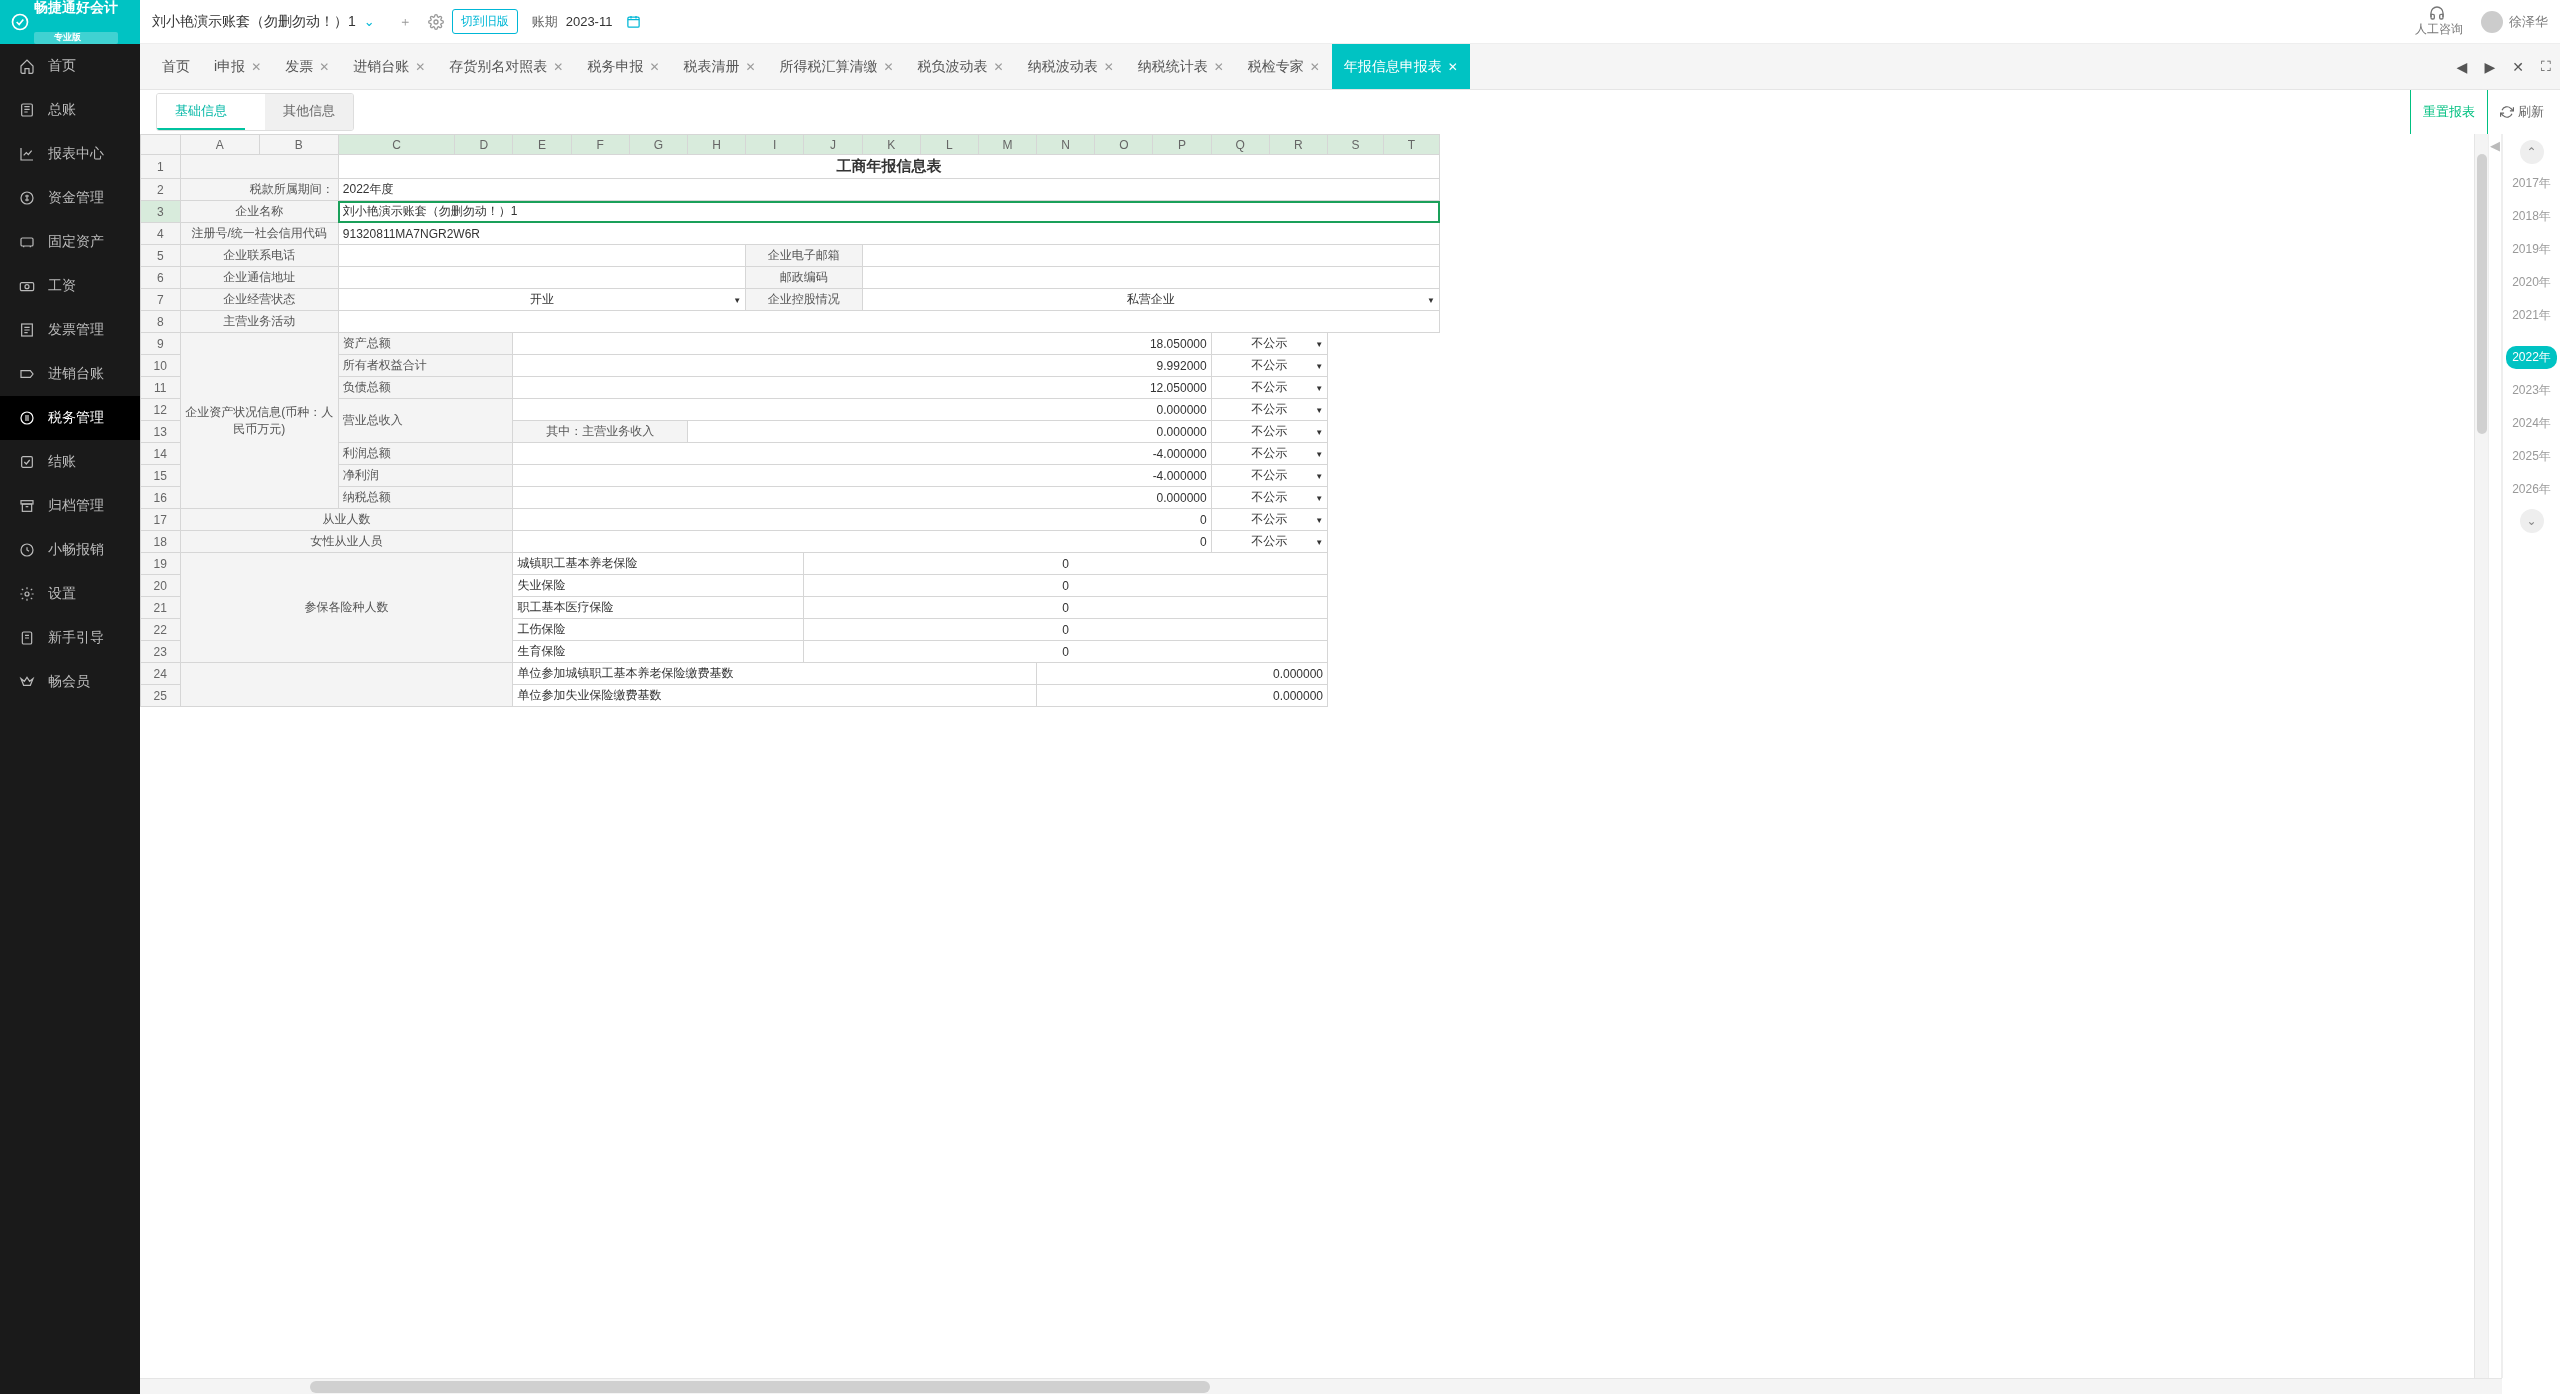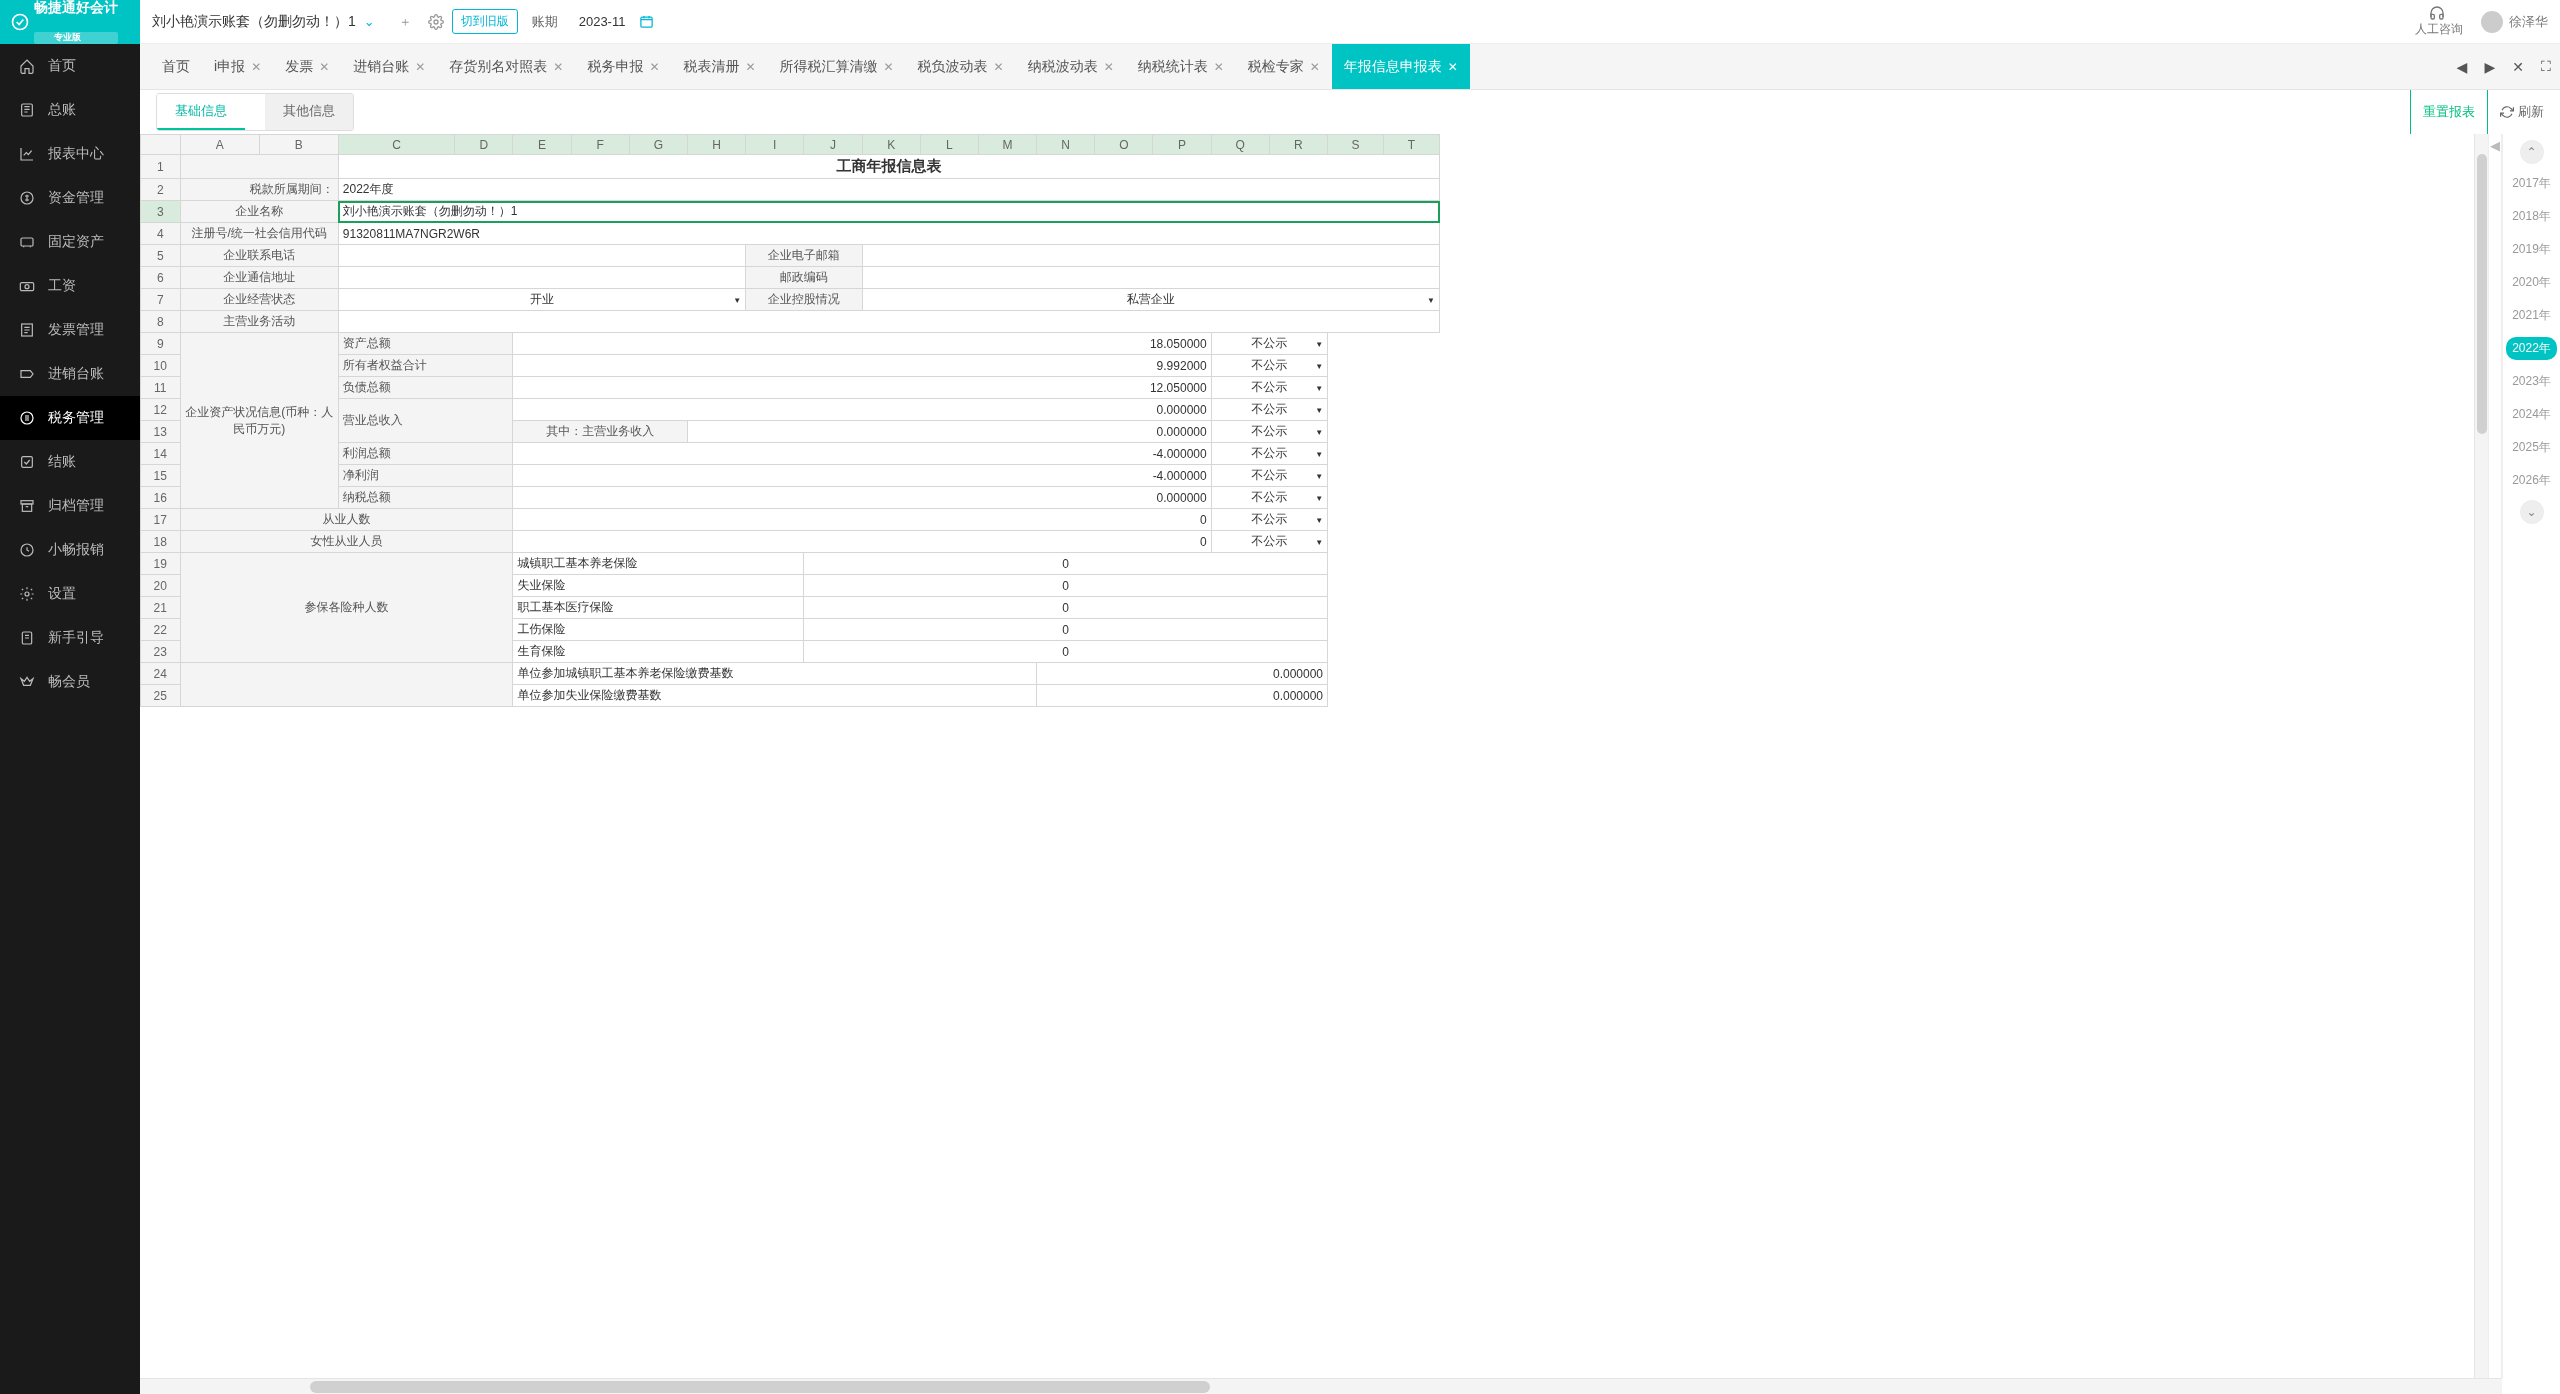--- a/index.html
+++ b/index.html
@@ -17,21 +17,21 @@
 
 
 .main { flex: 1; display: flex; flex-direction: column; min-width: 0; }
 
 
 .topbar { height: 44px; display: flex; align-items: center; padding: 0 12px; border-bottom: 1px solid #eee; }
 .account-name { font-size: 14px; color: #333; margin-right: 8px; }
 .chev-down { color: #00b7d6; margin-right: 16px; cursor: pointer; }
 .top-icon { color: #999; margin: 0 8px; cursor: pointer; }
 .old-ver-btn { border: 1px solid #00b7d6; color: #00b7d6; padding: 3px 8px; border-radius: 3px; font-size: 12px; cursor: pointer; margin-right: 14px; }
-.period-label { color: #666; margin-right: 21px; }
+.period-label { color: #666; margin-right: 8px; }
 .period-val { color: #333; margin-right: 6px; }
 .spacer { flex: 1; }
 .support { display: flex; align-items: center; color: #777; font-size: 12px; cursor: pointer; margin-right: 18px; flex-direction: column; }
 .user { display: flex; align-items: center; color: #777; cursor: pointer; }
 .avatar { width: 22px; height: 22px; background: #ccc; border-radius: 50%; margin-right: 6px; }
 
 
 .tabs-row { height: 46px; display: flex; align-items: center; background: #f5f5f5; border-bottom: 1px solid #e5e5e5; padding-left: 10px; position: relative; }
 .tab { display: flex; align-items: center; padding: 0 12px; height: 100%; font-size: 14px; color: #555; cursor: pointer; white-space: nowrap; }
 .tab .close { margin-left: 6px; color: #999; font-size: 12px; }
@@ -66,21 +66,21 @@
 .sel-cell { outline: 2px solid #1aa05a; outline-offset: -2px; text-align: left !important; padding-left: 6px; }
 .dd { position: relative; }
 .dd::after { content: "▼"; position: absolute; right: 4px; top: 50%; transform: translateY(-50%); font-size: 8px; color: #333; }
 .tall { height: 34px; }
 .vtall { height: 78px; }
 
 
 .year-rail { width: 58px; border-left: 1px solid #eee; display: flex; flex-direction: column; align-items: center; padding-top: 6px; gap: 8px; font-size: 12px; color: #999; flex-shrink: 0; }
 .year-rail .arrow { width: 24px; height: 24px; border-radius: 50%; background: #eee; display: flex; align-items: center; justify-content: center; cursor: pointer; color: #888; font-size: 12px; }
 .year-rail .yr { cursor: pointer; padding: 3px 6px; }
-.year-rail .yr.active { background: #00c3c3; color: #fff; border-radius: 10px; }
+.year-rail .yr.active { background: #00c3c3; color: #fff; border-radius: 10px; margin-top: 9px; }
 
 .scrollbar-track { height: 16px; background: #f4f4f4; border-top: 1px solid #e5e5e5; position: relative; margin-right: 58px; }
 .scrollbar-thumb { position: absolute; left: 170px; top: 2px; height: 12px; width: 900px; background: #d0d0d0; border-radius: 6px; }
 .vscroll { width: 14px; background: #f4f4f4; border-left: 1px solid #e5e5e5; position: relative; flex-shrink: 0; }
 .vthumb { position: absolute; top: 20px; left: 2px; width: 10px; height: 280px; background: #d0d0d0; border-radius: 5px; }
 .collapse-rail { width: 14px; border-left: 1px solid #eee; border-right: 1px solid #eee; display: flex; align-items: flex-start; justify-content: center; padding-top: 4px; color: #bbb; cursor: pointer; flex-shrink: 0; }
 
 svg { display: block; }
 </style>
 </head>

